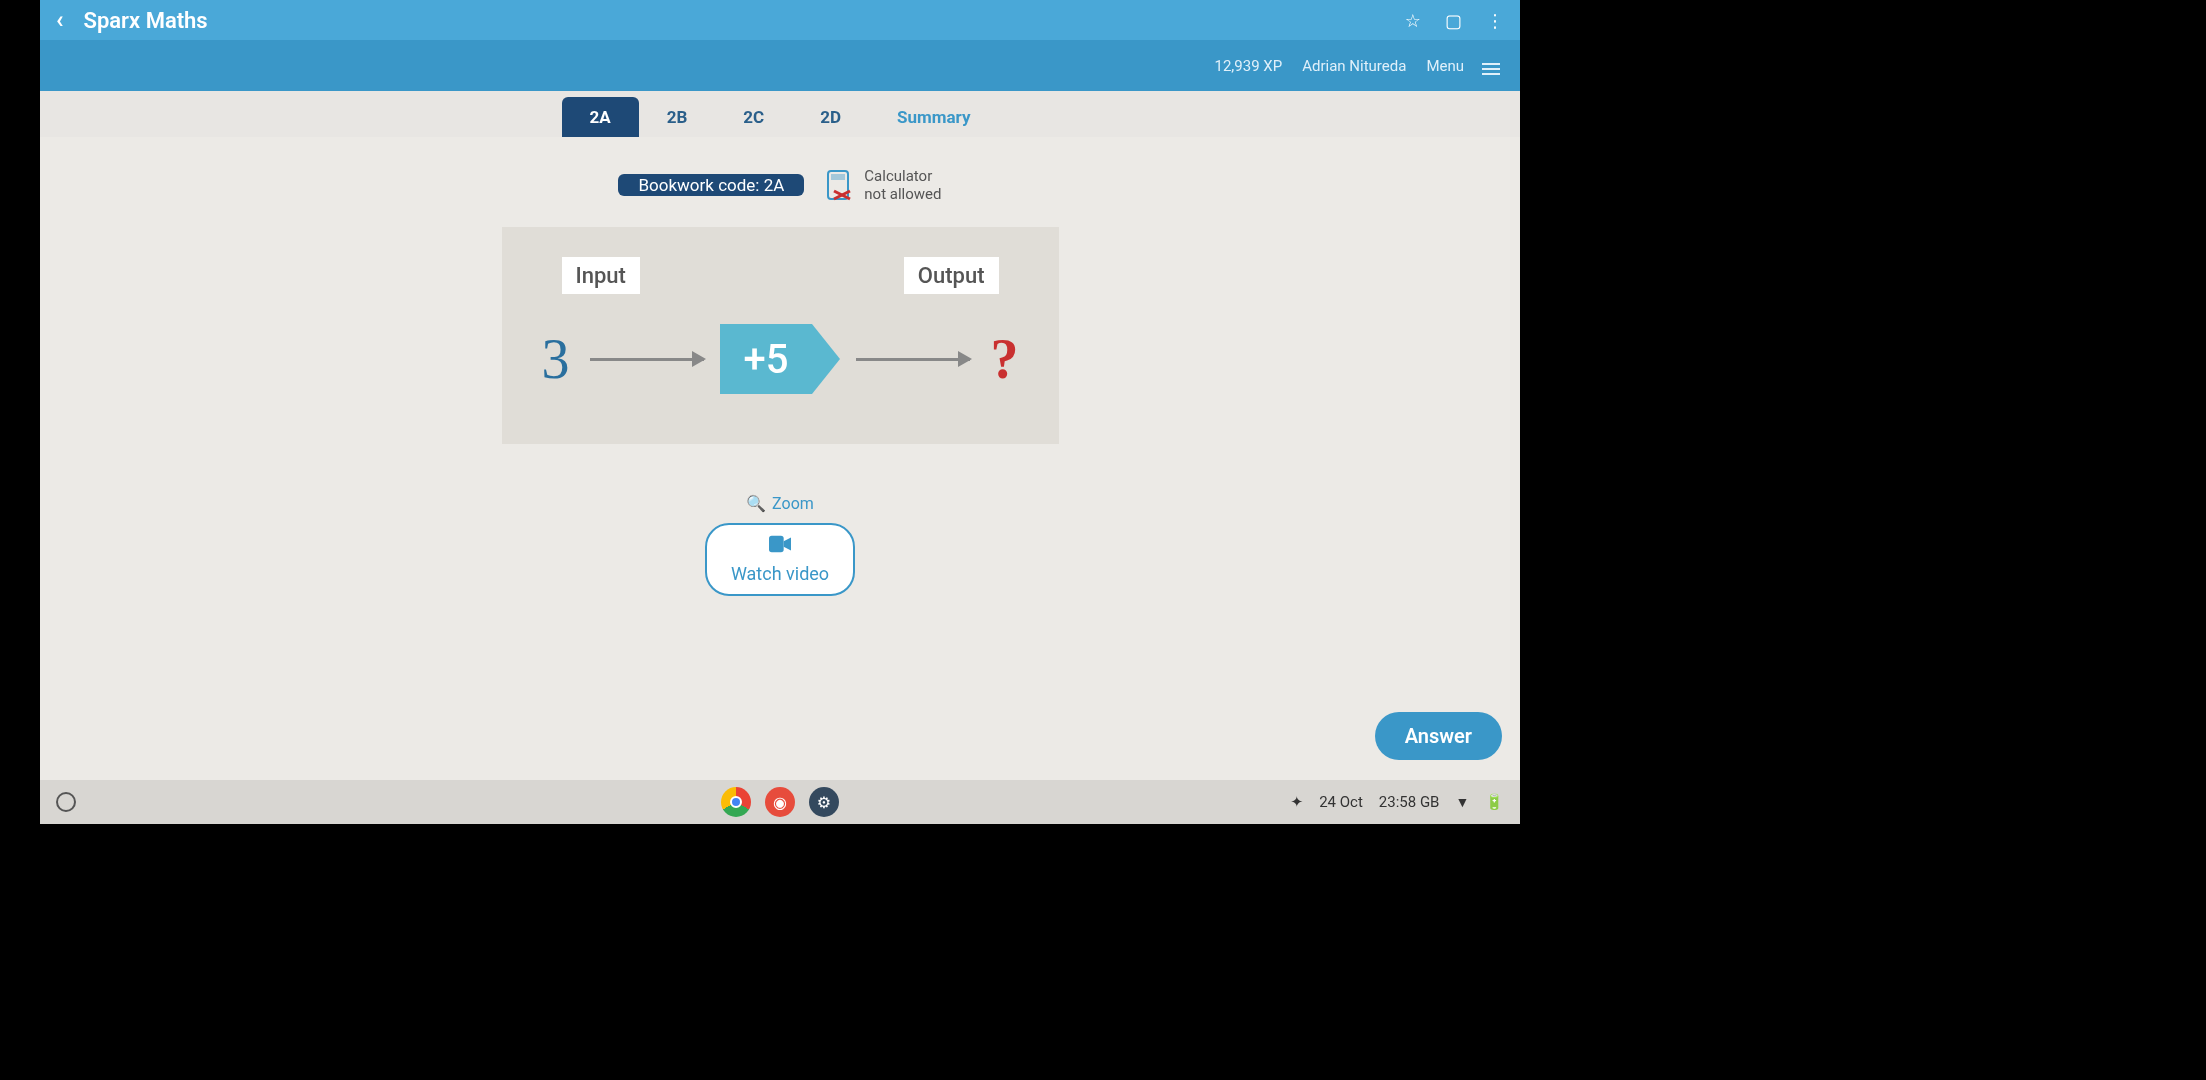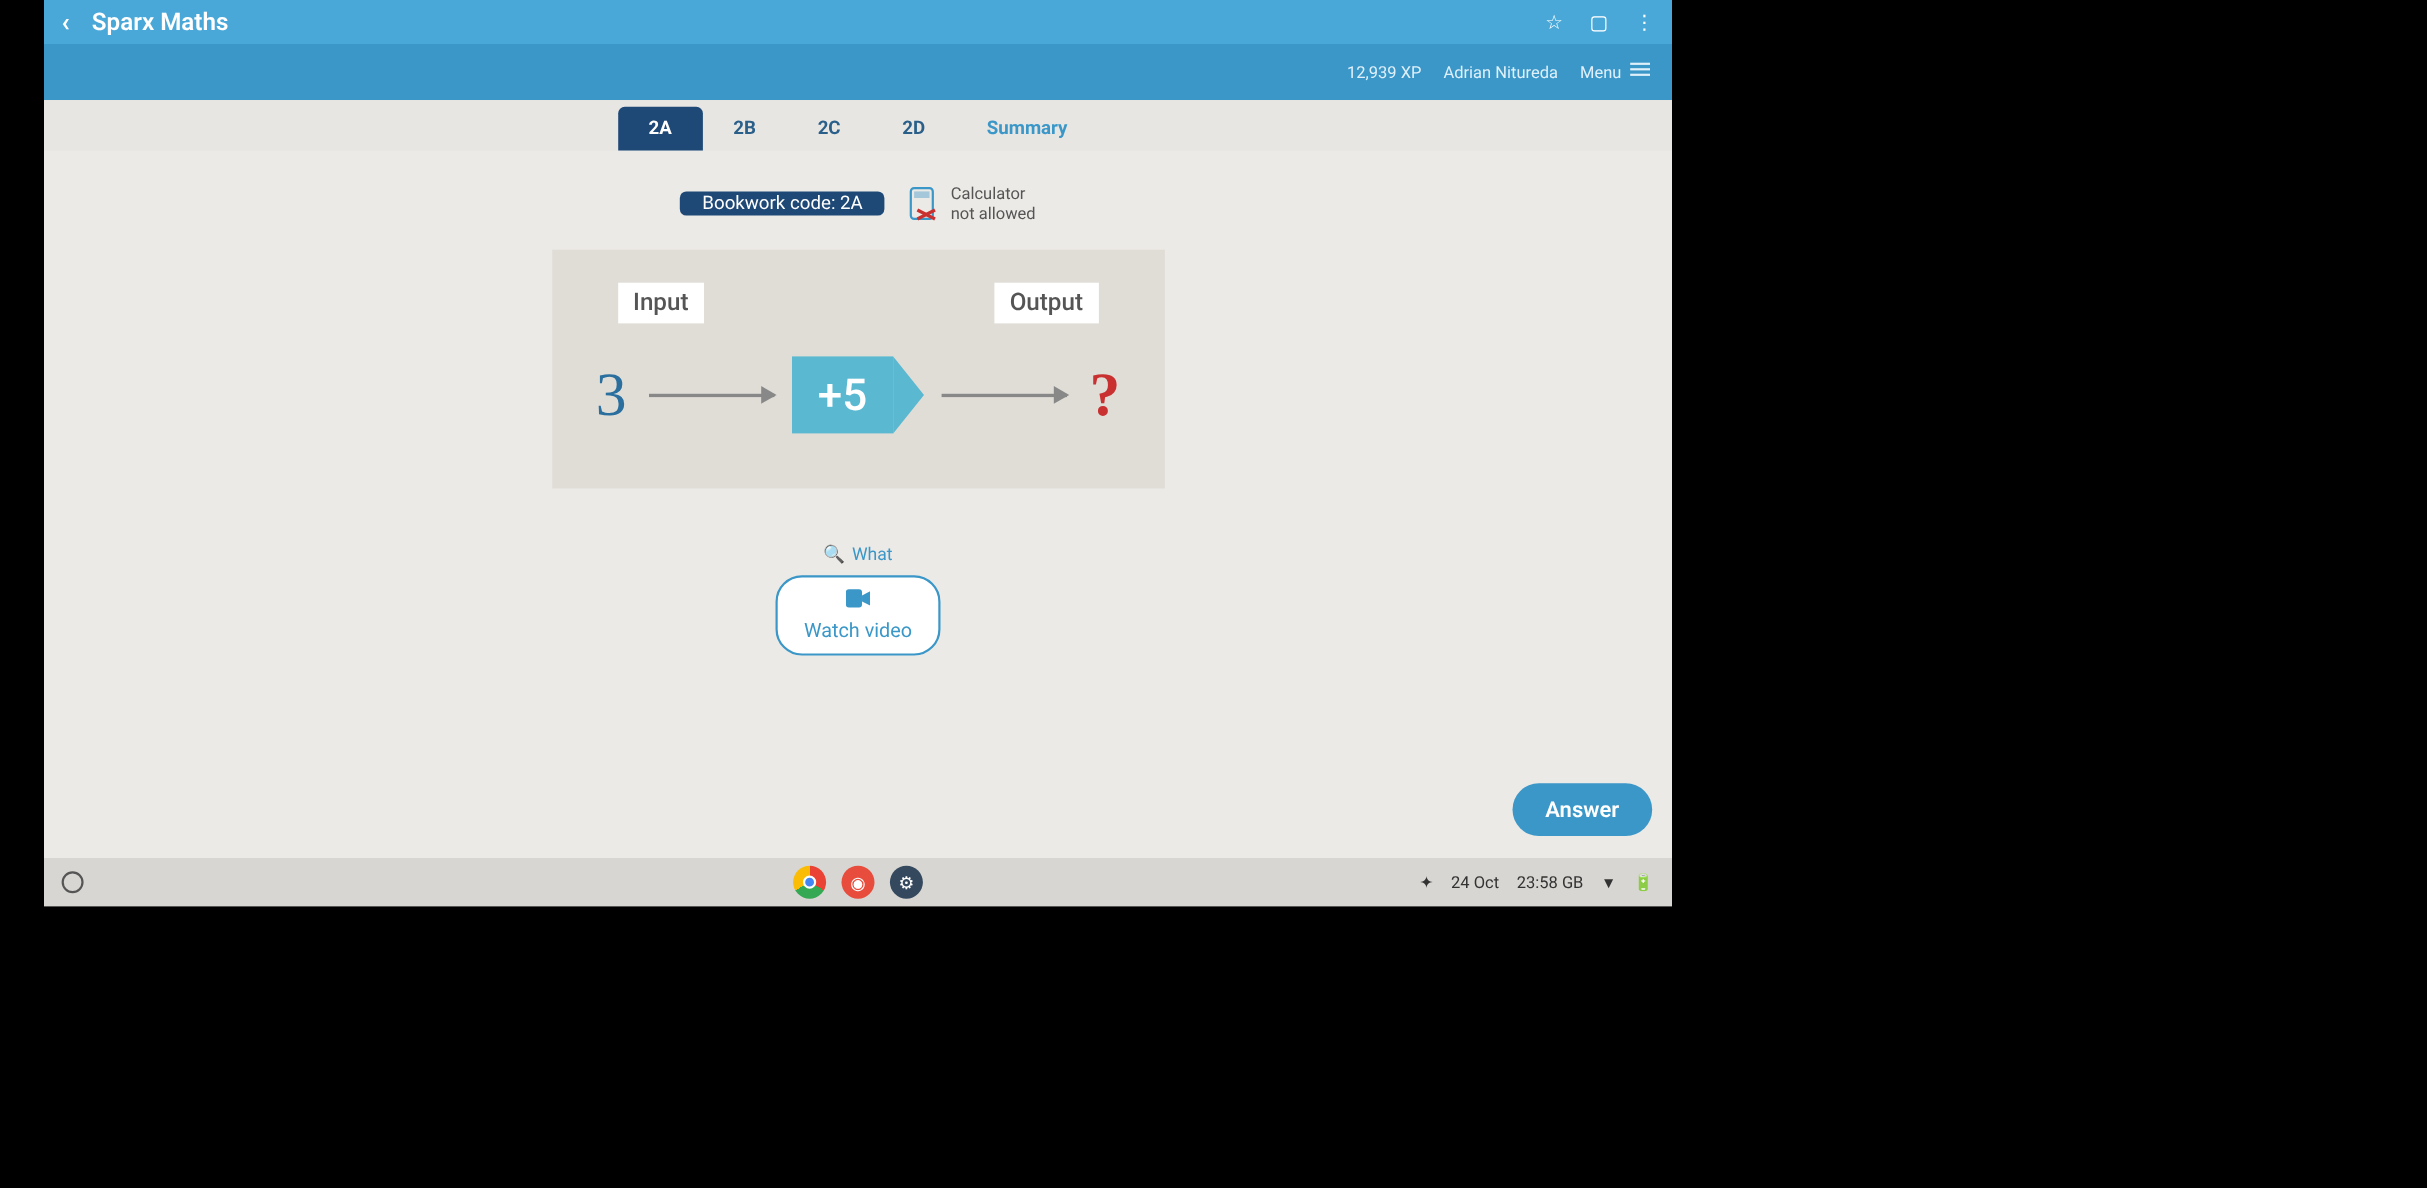--- a/index.html
+++ b/index.html
@@ -6,21 +6,21 @@
 body { width: 2206px; height: 1080px; background: #000; overflow: hidden; position: relative; }
 
 .screen { position: absolute; left: 40px; top: 0; width: 1480px; height: 780px; background: #e8e6e3; display: flex; flex-direction: column; }
 
 .titlebar { height: 40px; background: #4aa8d8; display: flex; align-items: center; padding: 0 16px; color: #fff; }
 .titlebar .back { font-size: 24px; font-weight: bold; margin-right: 20px; cursor: pointer; }
 .titlebar .title { font-size: 22px; font-weight: 600; flex: 1; }
 .titlebar .win-icons { display: flex; gap: 24px; font-size: 18px; }
 
 .userbar { height: 51px; background: #3a97c8; display: flex; align-items: center; justify-content: flex-end; padding: 0 20px; gap: 20px; color: #e0f0fa; font-size: 15px; }
-.userbar .menu-btn { display: flex; align-items: flex-start; gap: 8px; cursor: pointer; }
+.userbar .menu-btn { display: flex; align-items: flex-end; gap: 18px; cursor: pointer; }
 .userbar .hamburger { display: flex; flex-direction: column; gap: 3px; }
 .userbar .hamburger span { width: 18px; height: 2px; background: #e0f0fa; }
 
 .tabs { display: flex; justify-content: center; gap: 0; padding-top: 6px; background: #e8e6e3; }
 .tabs .tab { padding: 10px 28px; font-size: 17px; font-weight: 700; color: #2a5f8a; cursor: pointer; border-radius: 6px 6px 0 0; }
 .tabs .tab.active { background: #1e4976; color: #fff; }
 .tabs .tab.summary { color: #3a97c8; }
 
 .content { flex: 1; background: #eceae6; display: flex; flex-direction: column; align-items: center; padding: 30px 40px 0; position: relative; }
 
@@ -119,21 +119,21 @@
         <span class="inval">3</span>
         <div class="arrow"></div>
         <div class="op">+5</div>
         <div class="arrow" style="margin-left:28px;"></div>
         <span class="outval">?</span>
       </div>
     </div>
 
     <div class="zoom-row">
       <span>🔍</span>
-      <span>What</span>
+      <span>Zoom</span>
     </div>
 
     <button class="watch-btn">
       <svg viewBox="0 0 24 18">
           <rect x="0" y="0" width="16" height="18" rx="3" fill="#3a97c8"></rect>
           <path d="M16 6 L24 2 L24 16 L16 12 Z" fill="#3a97c8"></path>
         </svg>
       <span>Watch video</span>
     </button>
 

